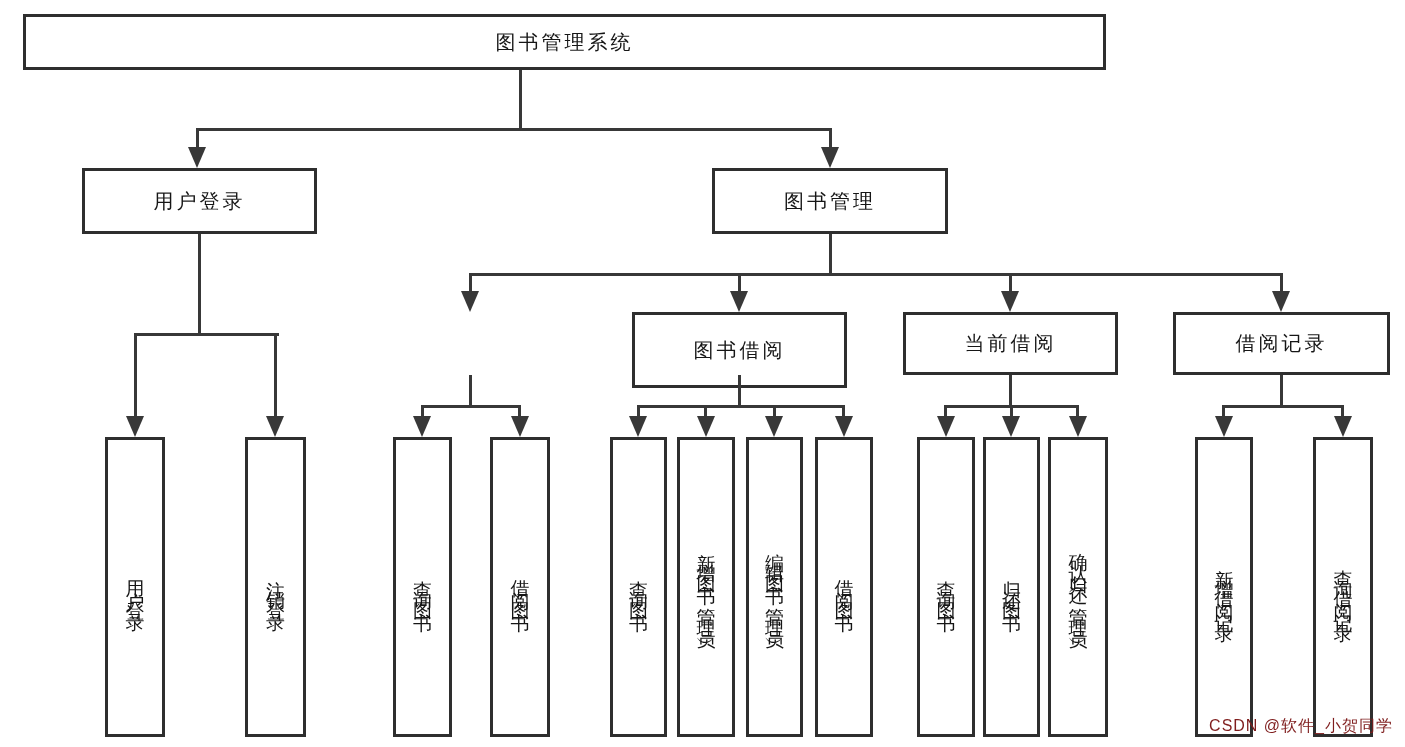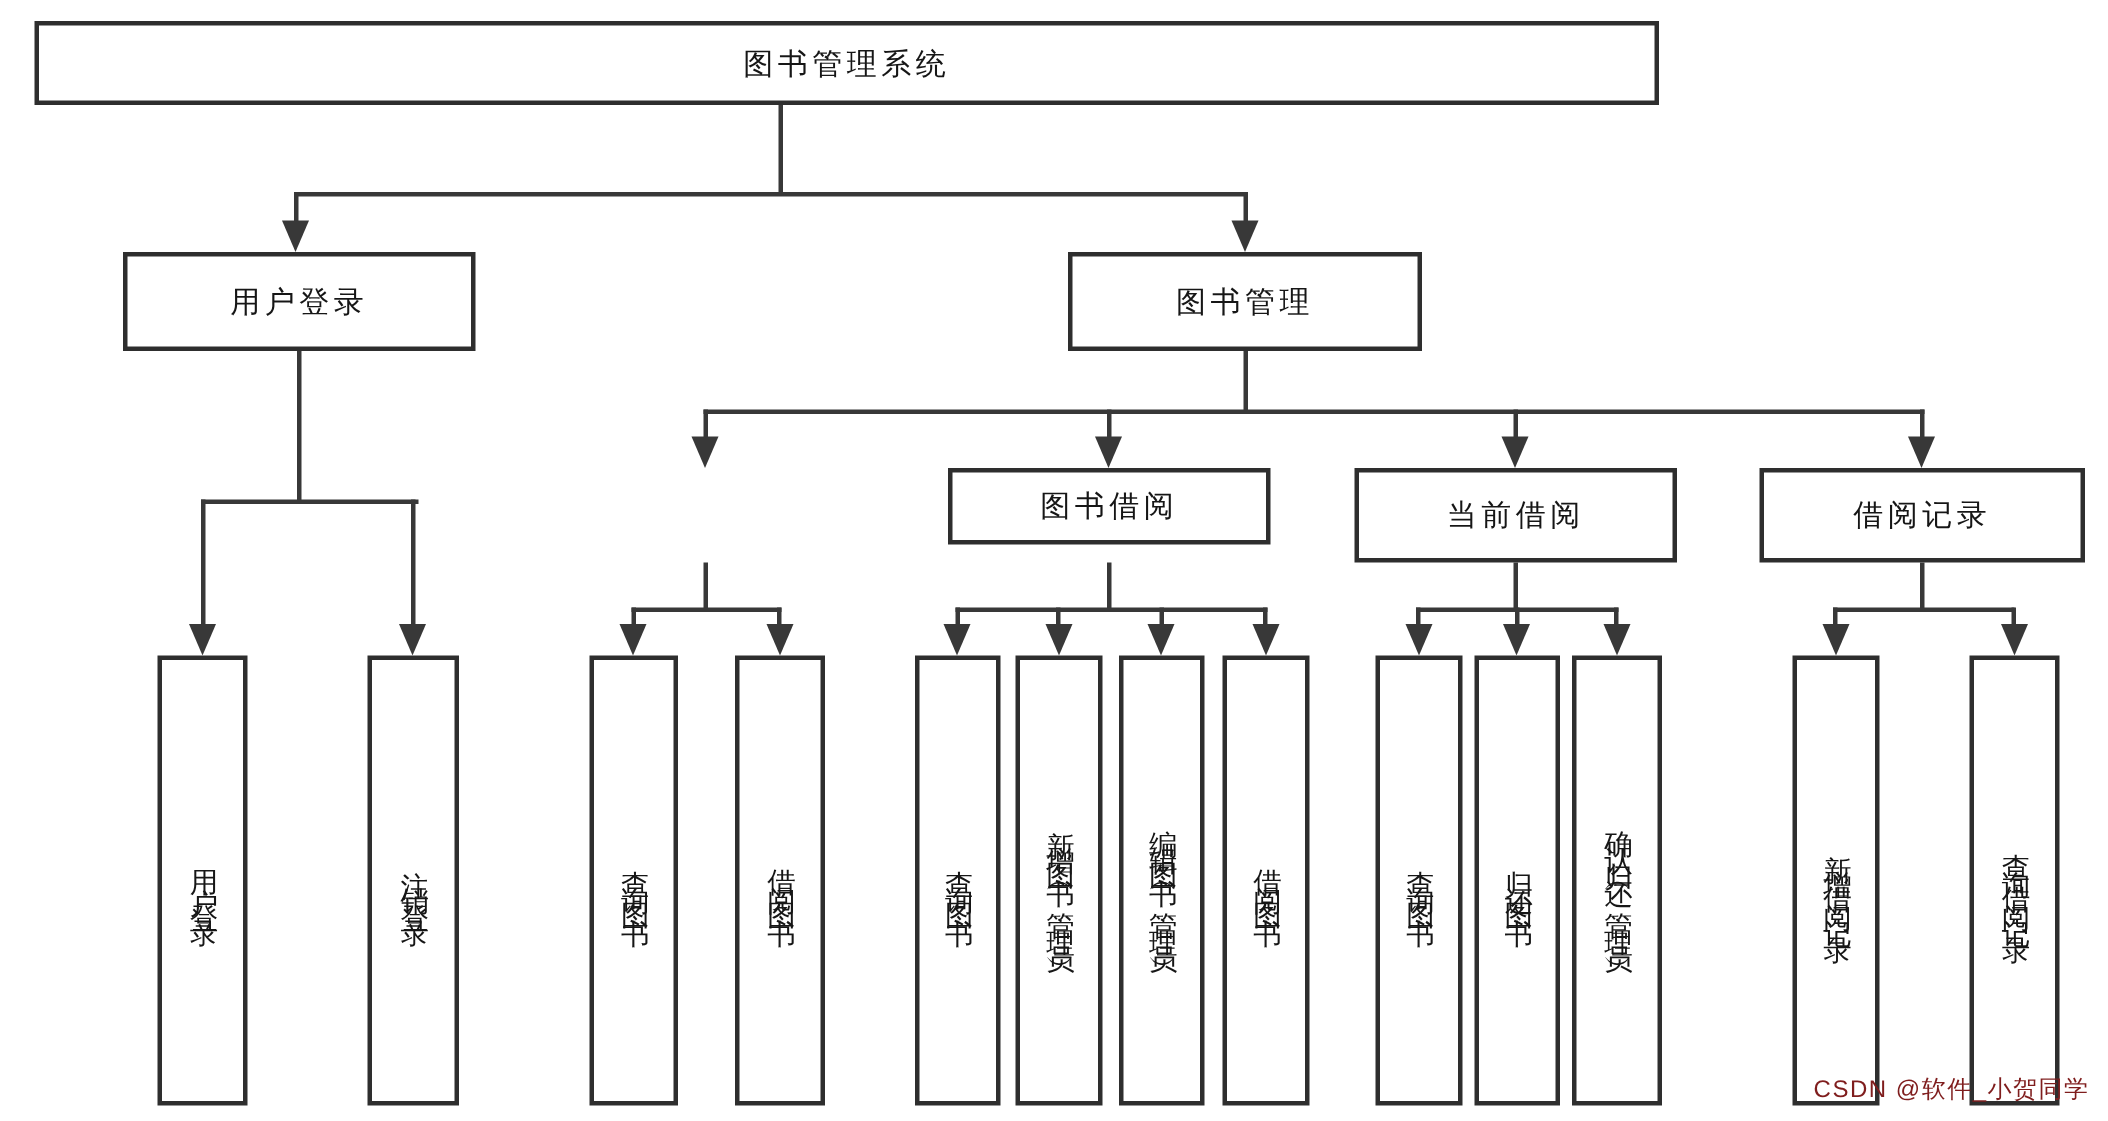--- a/index.html
+++ b/index.html
@@ -39,21 +39,21 @@
 
   <div class="box h" style="left:82px;top:168px;width:235px;height:66px;">
     <span>用户登录</span>
   </div>
 
   <div class="box h" style="left:712px;top:168px;width:236px;height:66px;">
     <span>图书管理</span>
   </div>
 
 
-  <div class="box h" style="left:632px;top:312px;width:215px;height:51px;">
+  <div class="box h" style="left:632px;top:312px;width:215px;height:76px;">
     <span>图书借阅</span>
   </div>
 
   <div class="box h" style="left:1173px;top:312px;width:217px;height:63px;">
     <span>借阅记录</span>
   </div>
 
   <div class="box h" style="left:903px;top:312px;width:215px;height:63px;">
     <span>当前借阅</span>
   </div>

